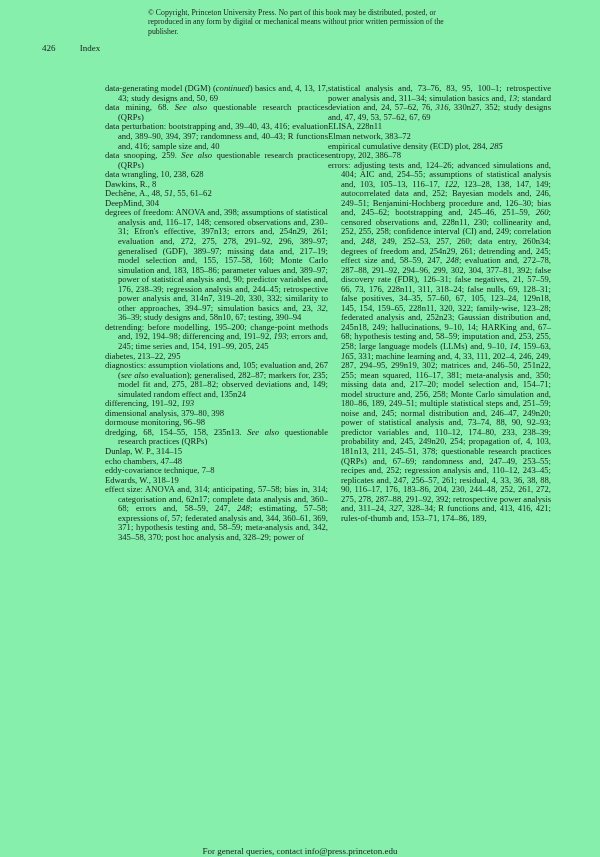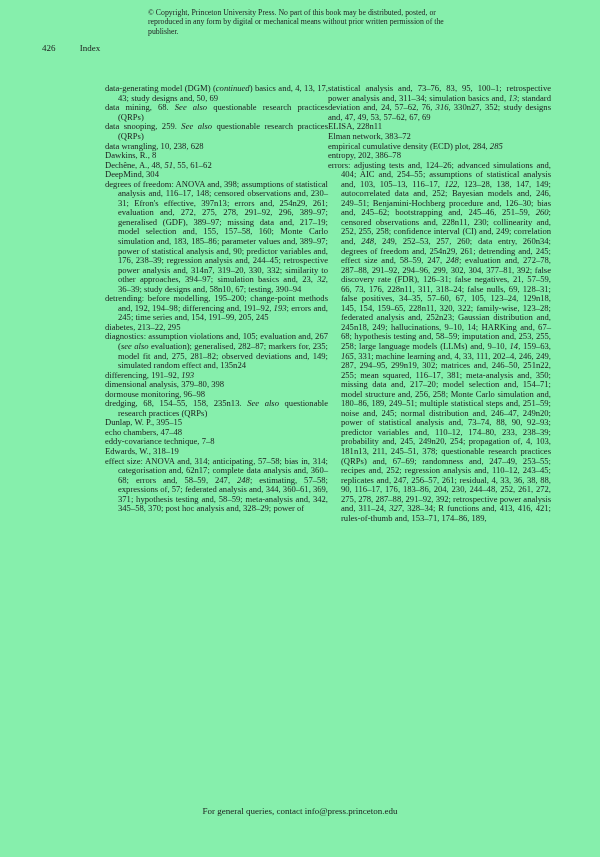--- a/index.html
+++ b/index.html
@@ -46,21 +46,21 @@
     text-indent: -13px;
   }
   .entry.cont {
     padding-left: 0;
     text-indent: 0;
   }
   .footer {
     position: absolute;
     left: 0;
     right: 0;
-    top: 806px;
+    top: 846px;
     text-align: center;
     font-size: 9px;
     color: #1c1c1c;
   }
 </style>
 </head>
 <body>
 
 <div class="page">
 
@@ -68,34 +68,35 @@
 
   <div class="pageheader">
     <span class="num">426</span>
     <span class="section">Index</span>
   </div>
 
   <div class="columns">
     <div class="col">
         <p class="entry">data-generating model (DGM) (<i>continued</i>) basics and, 4, 13, 17, 43; study designs and, 50, 69</p>
         <p class="entry">data mining, 68. <i>See also</i> questionable research practices (QRPs)</p>
+        <p class="entry">data perturbation: bootstrapping and, 39–40, 43, 416; evaluation and, 389–90, 394, 397; randomness and, 40–43; R functions and, 416; sample size and, 40</p>
         <p class="entry">data snooping, 259. <i>See also</i> questionable research practices (QRPs)</p>
         <p class="entry">data wrangling, 10, 238, 628</p>
         <p class="entry">Dawkins, R., 8</p>
         <p class="entry">Dechêne, A., 48, <i>51</i>, 55, 61–62</p>
         <p class="entry">DeepMind, 304</p>
         <p class="entry">degrees of freedom: ANOVA and, 398; assumptions of statistical analysis and, 116–17, 148; censored observations and, 230–31; Efron's effective, 397n13; errors and, 254n29, 261; evaluation and, 272, 275, 278, 291–92, 296, 389–97; generalised (GDF), 389–97; missing data and, 217–19; model selection and, 155, 157–58, 160; Monte Carlo simulation and, 183, 185–86; parameter values and, 389–97; power of statistical analysis and, 90; predictor variables and, 176, 238–39; regression analysis and, 244–45; retrospective power analysis and, 314n7, 319–20, 330, 332; similarity to other approaches, 394–97; simulation basics and, 23, <i>32</i>, 36–39; study designs and, 58n10, 67; testing, 390–94</p>
         <p class="entry">detrending: before modelling, 195–200; change-point methods and, 192, 194–98; differencing and, 191–92, <i>193</i>; errors and, 245; time series and, 154, 191–99, 205, 245</p>
         <p class="entry">diabetes, 213–22, 295</p>
         <p class="entry">diagnostics: assumption violations and, 105; evaluation and, 267 (<i>see also</i> evaluation); generalised, 282–87; markers for, 235; model fit and, 275, 281–82; observed deviations and, 149; simulated random effect and, 135n24</p>
         <p class="entry">differencing, 191–92, <i>193</i></p>
         <p class="entry">dimensional analysis, 379–80, 398</p>
         <p class="entry">dormouse monitoring, 96–98</p>
         <p class="entry">dredging, 68, 154–55, 158, 235n13. <i>See also</i> questionable research practices (QRPs)</p>
-        <p class="entry">Dunlap, W. P., 395–15</p>
+        <p class="entry">Dunlap, W. P., 314–15</p>
         <p class="entry">echo chambers, 47–48</p>
         <p class="entry">eddy-covariance technique, 7–8</p>
         <p class="entry">Edwards, W., 318–19</p>
         <p class="entry">effect size: ANOVA and, 314; anticipating, 57–58; bias in, 314; categorisation and, 62n17; complete data analysis and, 360–68; errors and, 58–59, 247, <i>248</i>; estimating, 57–58; expressions of, 57; federated analysis and, 344, 360–61, 369, 371; hypothesis testing and, 58–59; meta-analysis and, 342, 345–58, 370; post hoc analysis and, 328–29; power of</p>
       </div>
     <div class="col">
         <p class="entry cont">statistical analysis and, 73–76, 83, 95, 100–1; retrospective power analysis and, 311–34; simulation basics and, <i>13</i>; standard deviation and, 24, 57–62, 76, <i>316</i>, 330n27, 352; study designs and, 47, 49, 53, 57–62, 67, 69</p>
         <p class="entry">ELISA, 228n11</p>
         <p class="entry">Elman network, 383–72</p>
         <p class="entry">empirical cumulative density (ECD) plot, 284, <i>285</i></p>

